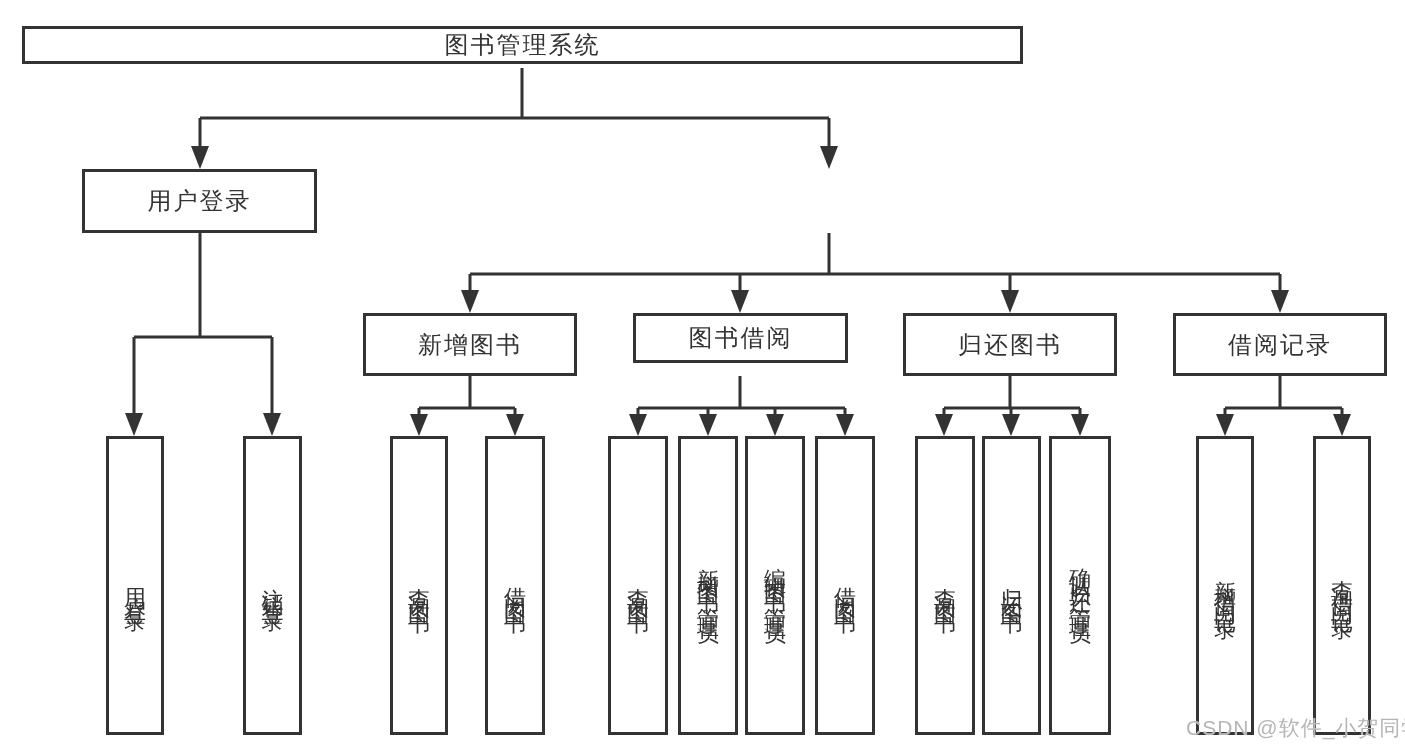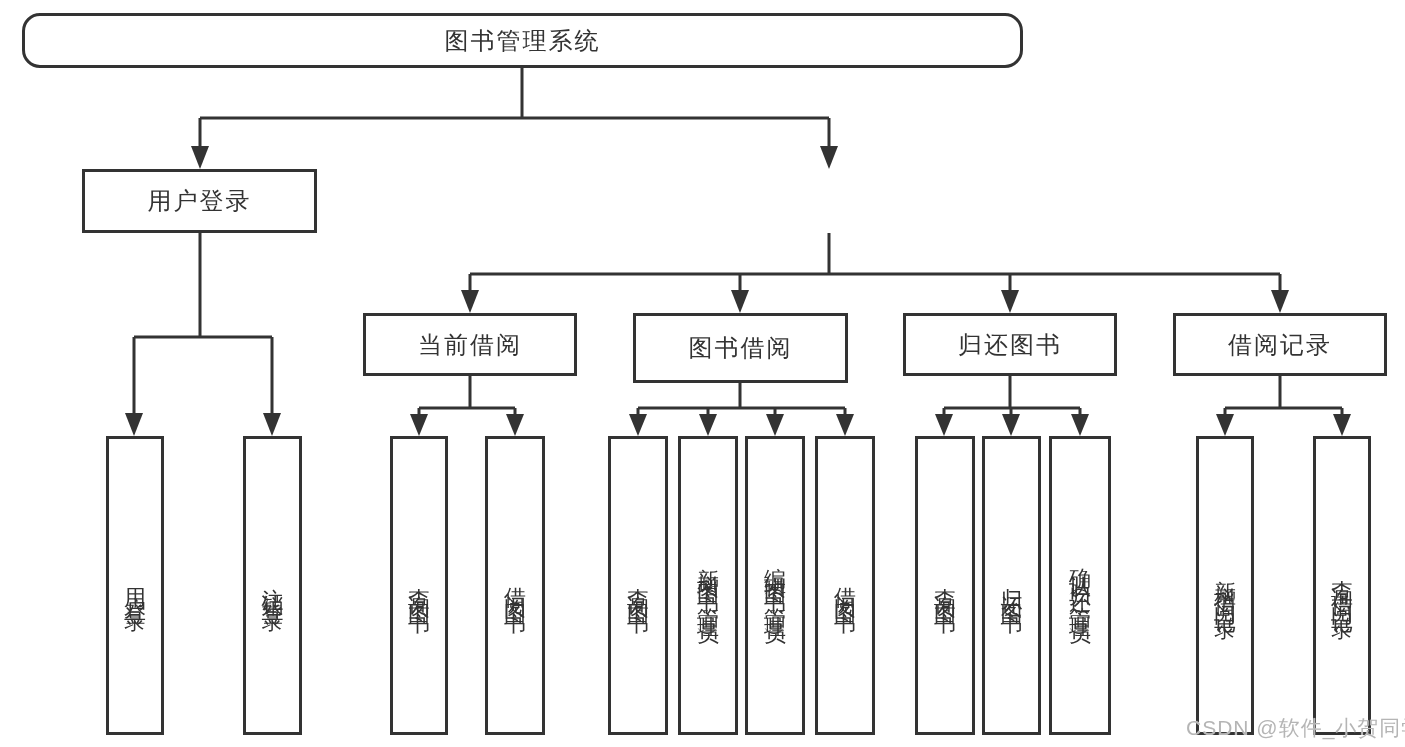--- a/index.html
+++ b/index.html
@@ -124,32 +124,32 @@
 
     <g stroke="#333333" stroke-width="3" fill="none">
       <path d="M1280 376 V408 M1225 408 H1342 M1225 408 V416 M1342 408 V416"></path>
     </g>
     <g fill="#333333" stroke="none">
       <polygon points="1216,414 1234,414 1225,436"></polygon>
       <polygon points="1333,414 1351,414 1342,436"></polygon>
     </g>
   </svg>
 
-  <div class="node" style="left:22px; top:13px; width:1001px; height:55px;border-radius:18px;">
+  <div class="node" style="left:22px; top:26px; width:1001px; height:38px;">
     <span>图书管理系统</span>
   </div>
 
   <div class="node" style="left:82px; top:169px; width:235px; height:64px;">
     <span>用户登录</span>
   </div>
 
   <div class="node" style="left:363px; top:313px; width:214px; height:63px;">
-    <span>当前借阅</span>
-  </div>
-  <div class="node" style="left:633px; top:313px; width:215px; height:70px;">
+    <span>新增图书</span>
+  </div>
+  <div class="node" style="left:633px; top:313px; width:215px; height:50px;">
     <span>图书借阅</span>
   </div>
   <div class="node" style="left:903px; top:313px; width:214px; height:63px;">
     <span>归还图书</span>
   </div>
   <div class="node" style="left:1173px; top:313px; width:214px; height:63px;">
     <span>借阅记录</span>
   </div>
 
   <div class="leaf" style="left:106px; width:58px;">

